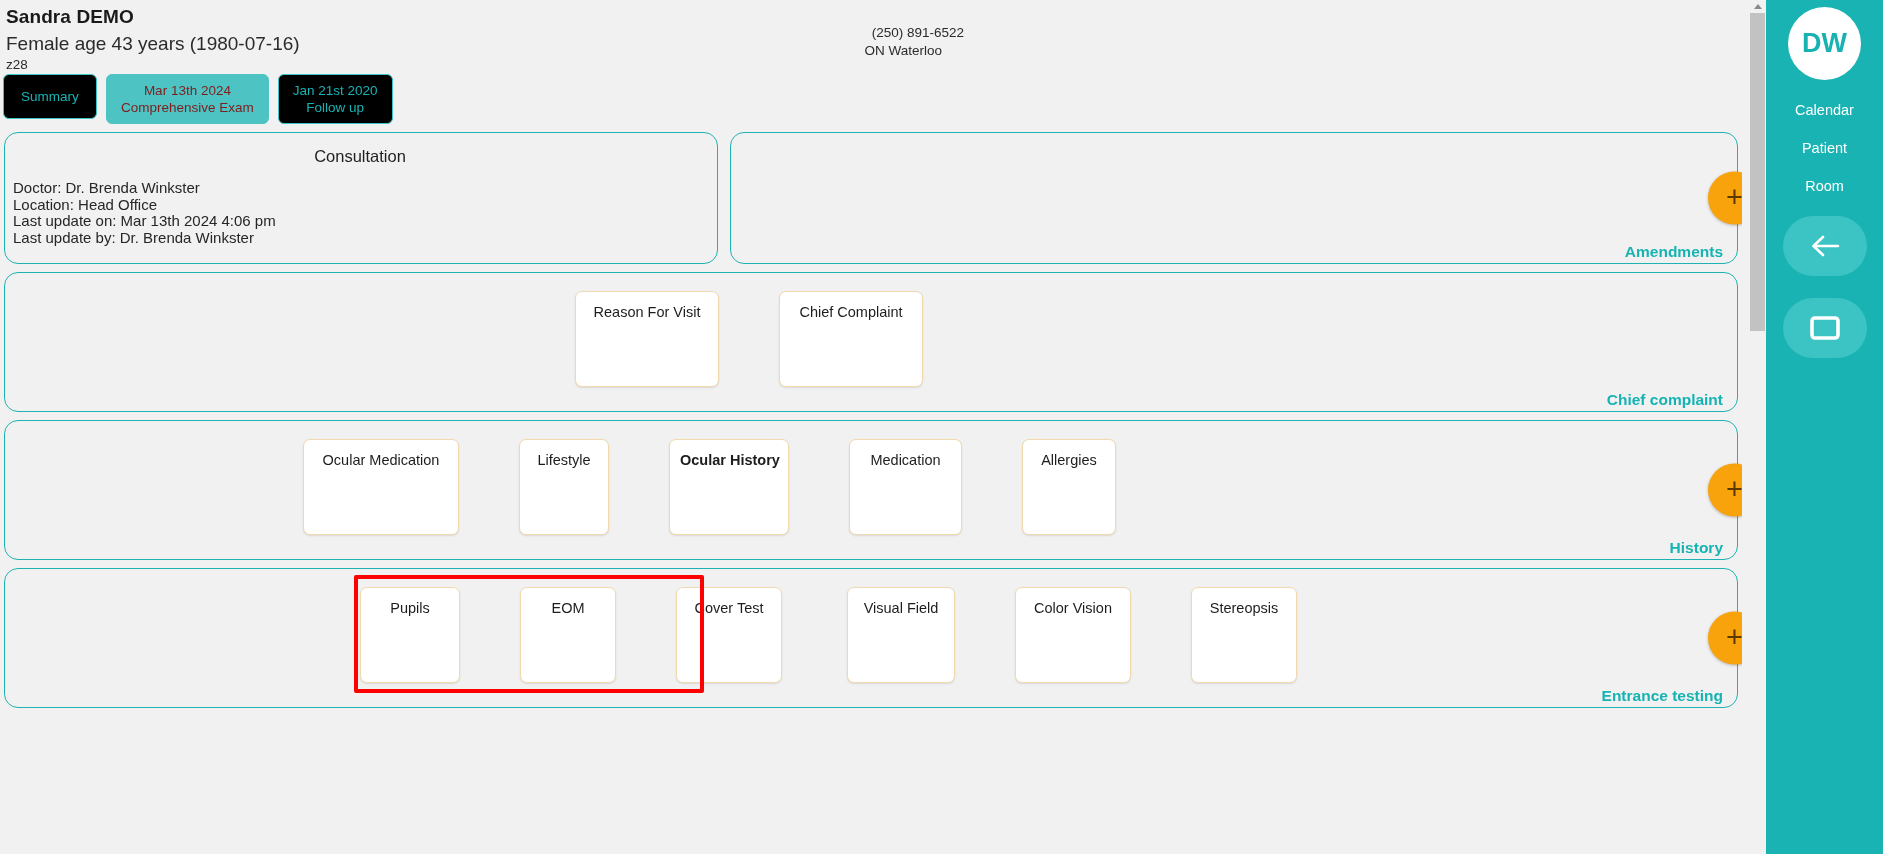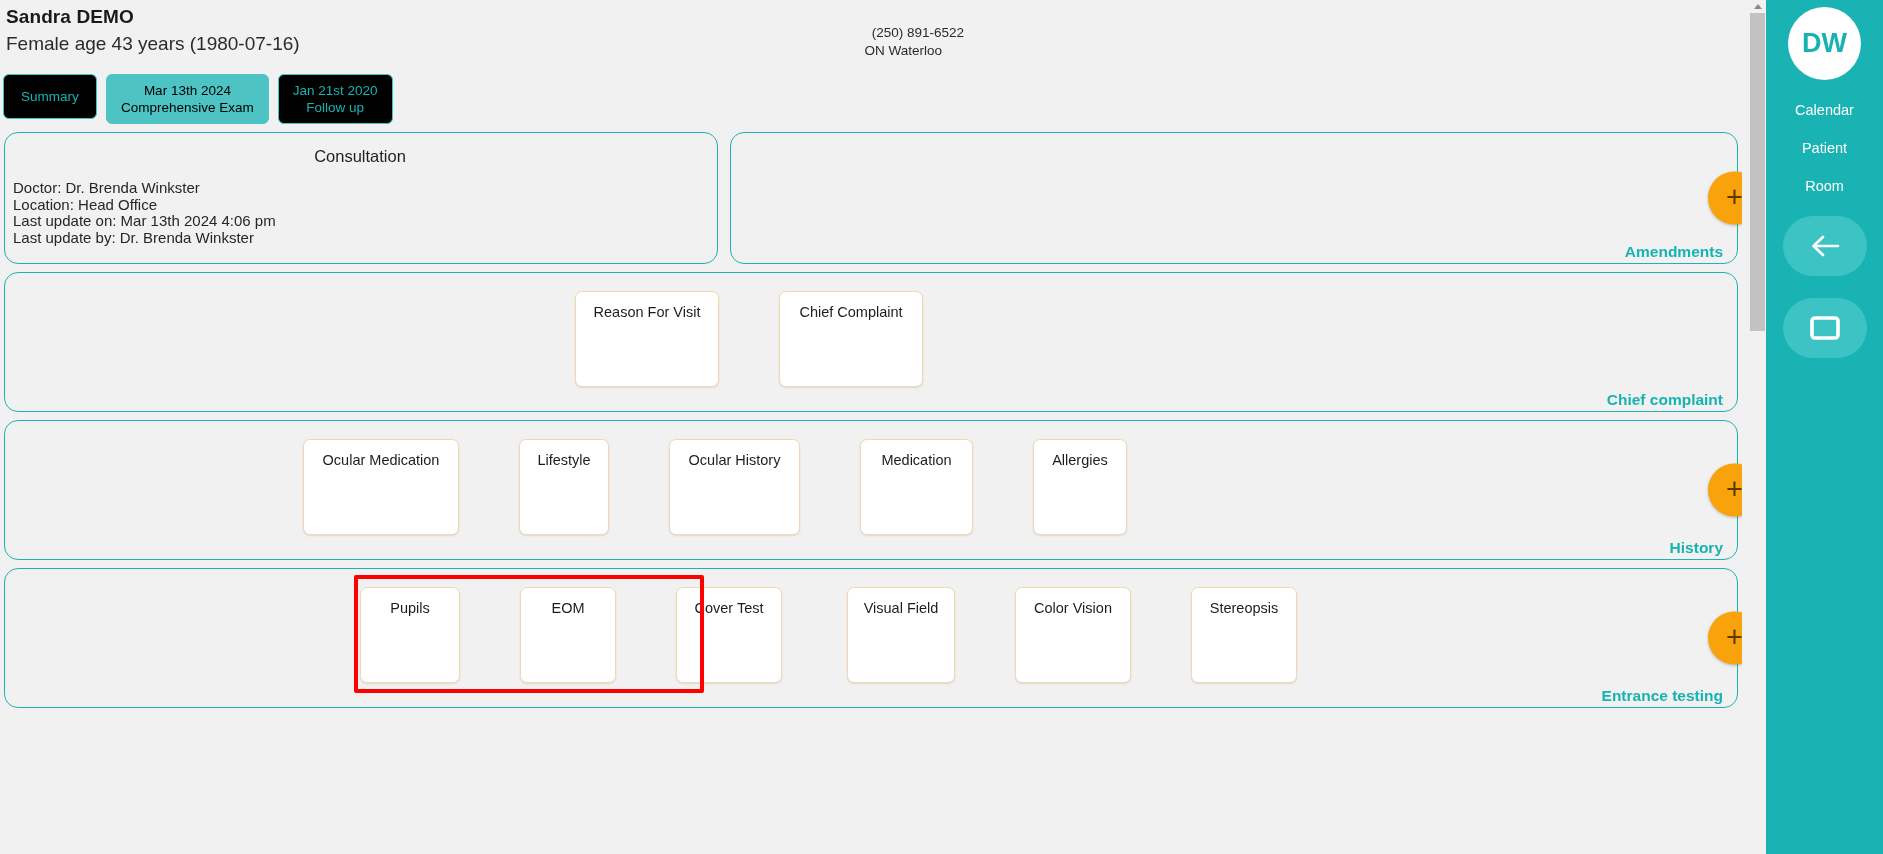--- a/index.html
+++ b/index.html
@@ -74,21 +74,21 @@
     line-height: 17px;
     padding: 9px 14px;
     min-width: 94px;
     cursor: pointer;
     white-space: nowrap;
   }
   .tab.two-line { padding: 7px 14px; }
   .tab.active {
     background: #4ec3c3;
     border-color: #4ec3c3;
-    color: #000000;
+    color: #7f1d1d;
     text-align: center;
   }
   .tab-l1, .tab-l2 { display: block; }
 
   
   .section {
     position: relative;
     margin: 8px 4px 0 4px;
     border: 1.4px solid #20b2b2;
     border-radius: 14px;
@@ -269,20 +269,21 @@
 </head>
 <body>
 
 <div class="app">
 
   <div class="content">
 
     <div class="patient-header">
       <div class="pt-name">Sandra DEMO</div>
       <div class="pt-sub">Female age 43 years  (1980-07-16)</div>
+      <div class="pt-id">z28</div>
       <div class="pt-contact">
         <div>(250) 891-6522</div>
         <div class="loc">ON  Waterloo</div>
       </div>
     </div>
 
     <div class="tabs">
       <div class="tab" style="padding-top:13px;padding-bottom:13px;">
         <span class="tab-l1">Summary</span>
       </div>
@@ -323,21 +324,21 @@
     </div>
 
     <div class="section" style="height:140px;">
       <div class="tile-row" style="padding-left:298px;">
         <div class="tile" style="width:156px;">
           <span>Ocular Medication</span>
         </div>
         <div class="tile" style="width:90px;">
           <span>Lifestyle</span>
         </div>
-        <div class="tile" style="width:131px;">
+        <div class="tile" style="width:120px;font-weight:bold;">
           <span>Ocular History</span>
         </div>
         <div class="tile" style="width:113px;">
           <span>Medication</span>
         </div>
         <div class="tile" style="width:94px;">
           <span>Allergies</span>
         </div>
       </div>
       <div class="section-label">History</div>

